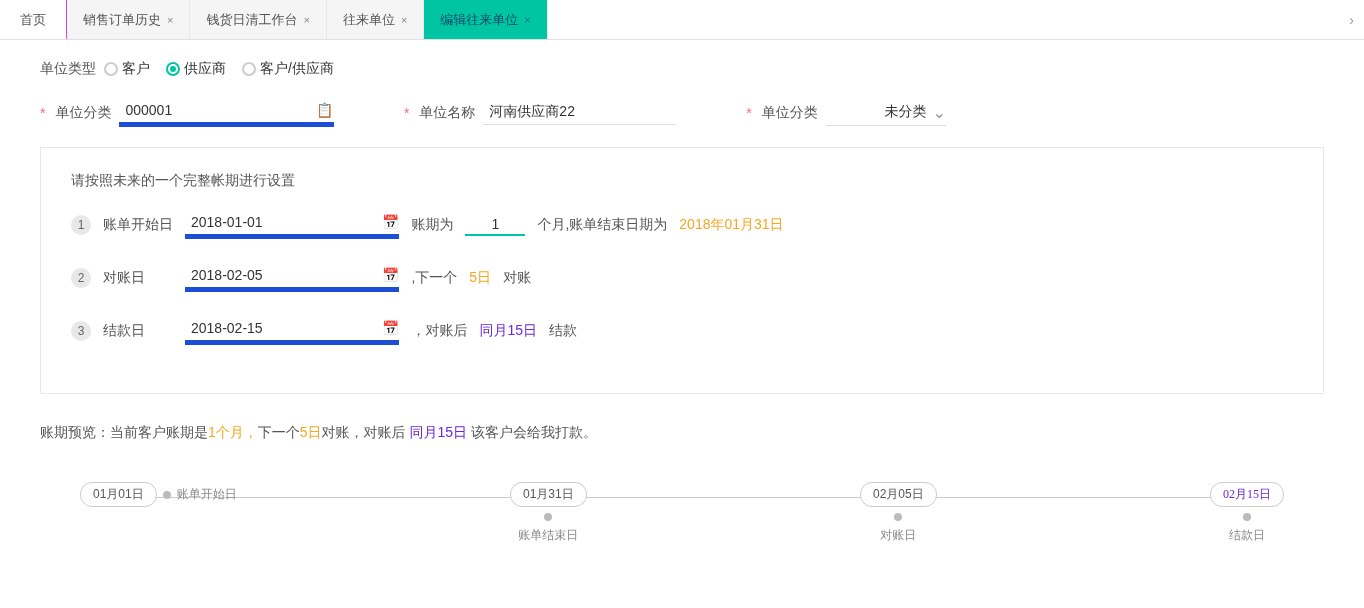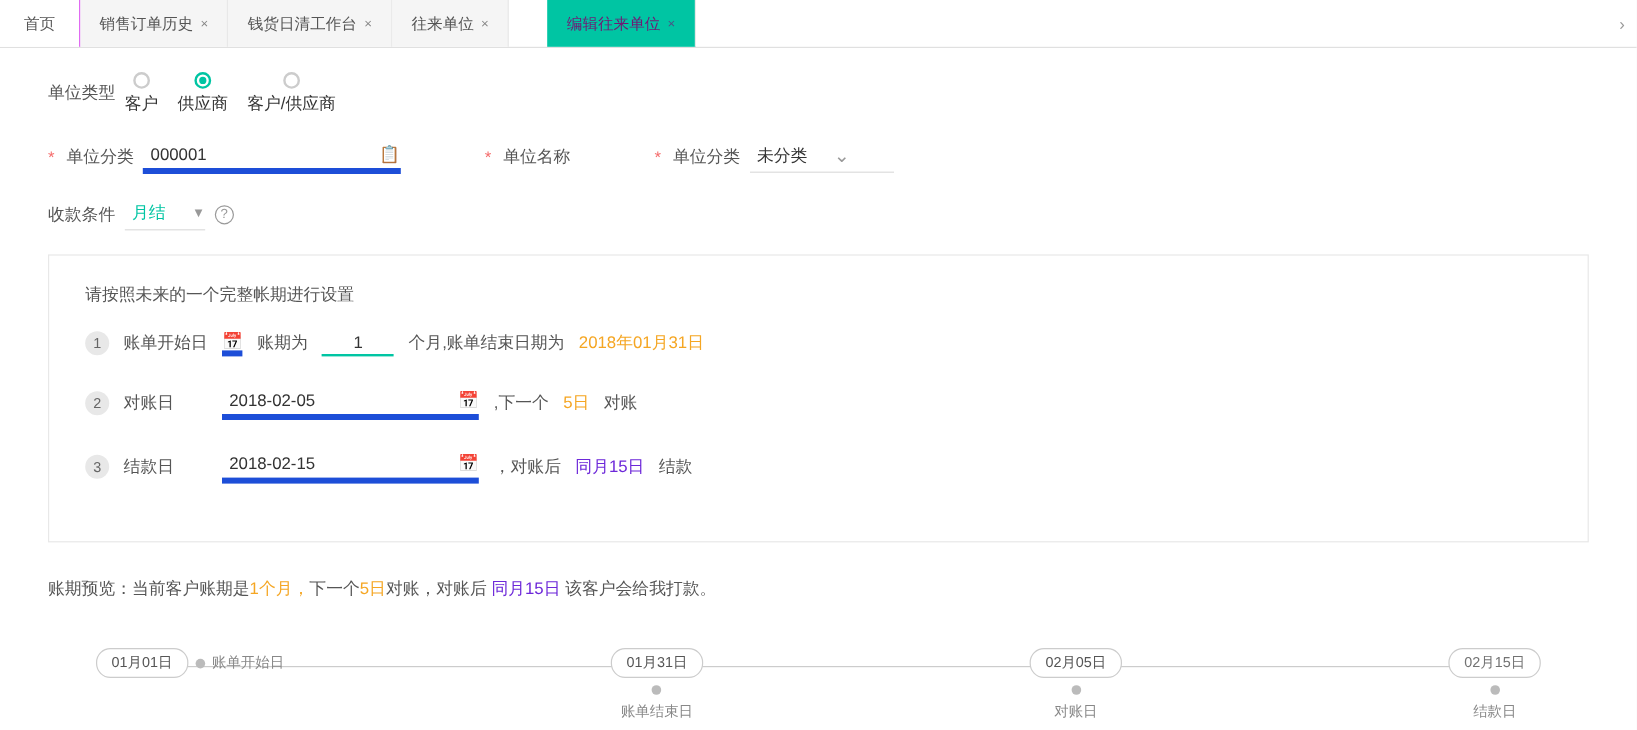--- a/index.html
+++ b/index.html
@@ -26,22 +26,21 @@
       gap: 6px;
       background: #f5f5f5;
     }
     .tab-item:first-child {
       padding: 0 20px;
       background: #fff;
       border-right: 1px solid #d946ef;
     }
     .tab-item.active {
       background: #00c5a3;
-      color: #701a75;
-      margin-left: 32px;
+      color: #0c4a6e;
     }
     .tab-close {
       font-size: 11px;
       opacity: 0.7;
       cursor: pointer;
     }
     .tab-bar-arrow {
       margin-left: auto;
       display: flex;
       align-items: center;
@@ -112,21 +111,20 @@
     .radio-group {
       display: flex;
       align-items: center;
       gap: 16px;
     }
     .radio-item {
       display: flex;
       align-items: center;
       gap: 4px;
       cursor: pointer;
-      flex-direction: column;
     }
     .radio-circle {
       width: 14px;
       height: 14px;
       border-radius: 50%;
       border: 2px solid #ccc;
       display: flex;
       align-items: center;
       justify-content: center;
     }
@@ -139,22 +137,23 @@
       height: 6px;
       background: #00c5a3;
       border-radius: 50%;
     }
 
     
     .select-field {
       display: flex;
       align-items: center;
       border-bottom: 1px solid #ddd;
-      gap: 16px;
-      cursor: pointer;
+      gap: 0;
+      cursor: pointer;
+      justify-content: flex-end;
     }
     .select-value {
       color: #00c5a3;
       font-size: 14px;
       padding: 4px 6px;
     }
     .select-arrow {
       color: #999;
       font-size: 11px;
     }
@@ -298,49 +297,41 @@
       <span class="required-star">*</span>
       <span class="form-label">单位分类</span>
       <div class="input-with-icon">
         <input type="text" class="form-input" value="000001" style="min-width: 100px;">
         <span class="calendar-icon">📋</span>
       </div>
     </div>
     <div class="form-group" style="margin-left:40px;">
       <span class="required-star">*</span>
       <span class="form-label">单位名称</span>
+      <input type="text" class="form-input" value="河南供应商22" style="min-width: 180px;">
     </div>
     <div class="form-group" style="margin-left:40px;">
       <span class="required-star">*</span>
       <span class="form-label">单位分类</span>
       <div class="select-field" style="min-width:120px;">
         <span style="padding:4px 6px;color:#333;">未分类</span>
         <span class="dropdown-icon">⌄</span>
       </div>
     </div>
   </div>
 
-  <div class="form-row">
-    <div class="form-group">
-      <span class="form-label">收款条件</span>
-      <div class="select-field">
-        <span class="select-value">月结</span>
-        <span class="select-arrow">▼</span>
-      </div>
-      <div class="help-icon">?</div>
-    </div>
-  </div>
 
   <div class="card-section">
     <div class="card-title">请按照未来的一个完整帐期进行设置</div>
 
     <div class="setting-row">
       <div class="row-num">1</div>
       <div class="row-label">账单开始日</div>
       <div class="input-with-icon">
+        <input type="text" class="form-input" value="2018-01-01" style="min-width: 100px;">
         <span class="calendar-icon">📅</span>
       </div>
       <span class="inline-text">账期为</span>
       <input type="text" class="period-input" value="1" style="">
       <span class="inline-text">个月,账单结束日期为</span>
       <span class="inline-text highlight-orange">2018年01月31日</span>
     </div>
 
     <div class="setting-row">
       <div class="row-num">2</div>
@@ -393,21 +384,21 @@
         <div style="font-size:12px;color:#888;white-space:nowrap;">账单结束日</div>
       </div>
 
       <div style="display:flex;flex-direction:column;align-items:center;gap:6px;">
         <div style="border:1px solid #ccc;border-radius:12px;padding:3px 12px;font-size:12px;color:#555;background:#fff;white-space:nowrap;">02月05日</div>
         <div style="width:8px;height:8px;border-radius:50%;background:#bbb;"></div>
         <div style="font-size:12px;color:#888;white-space:nowrap;">对账日</div>
       </div>
 
       <div style="display:flex;flex-direction:column;align-items:center;gap:6px;">
-        <div style="border:1px solid #ccc;border-radius:12px;padding:3px 12px;font-size:12px;color:#737373;background:#fff;white-space:nowrap;">02月15日</div>
+        <div style="border:1px solid #ccc;border-radius:12px;padding:3px 12px;font-size:12px;color:#6d28d9;background:#fff;white-space:nowrap;font-family:Liberation Serif, serif;">02月15日</div>
         <div style="width:8px;height:8px;border-radius:50%;background:#bbb;"></div>
         <div style="font-size:12px;color:#888;white-space:nowrap;">结款日</div>
       </div>
 
     </div>
   </div>
 
 </div>
 
 </body></html>

